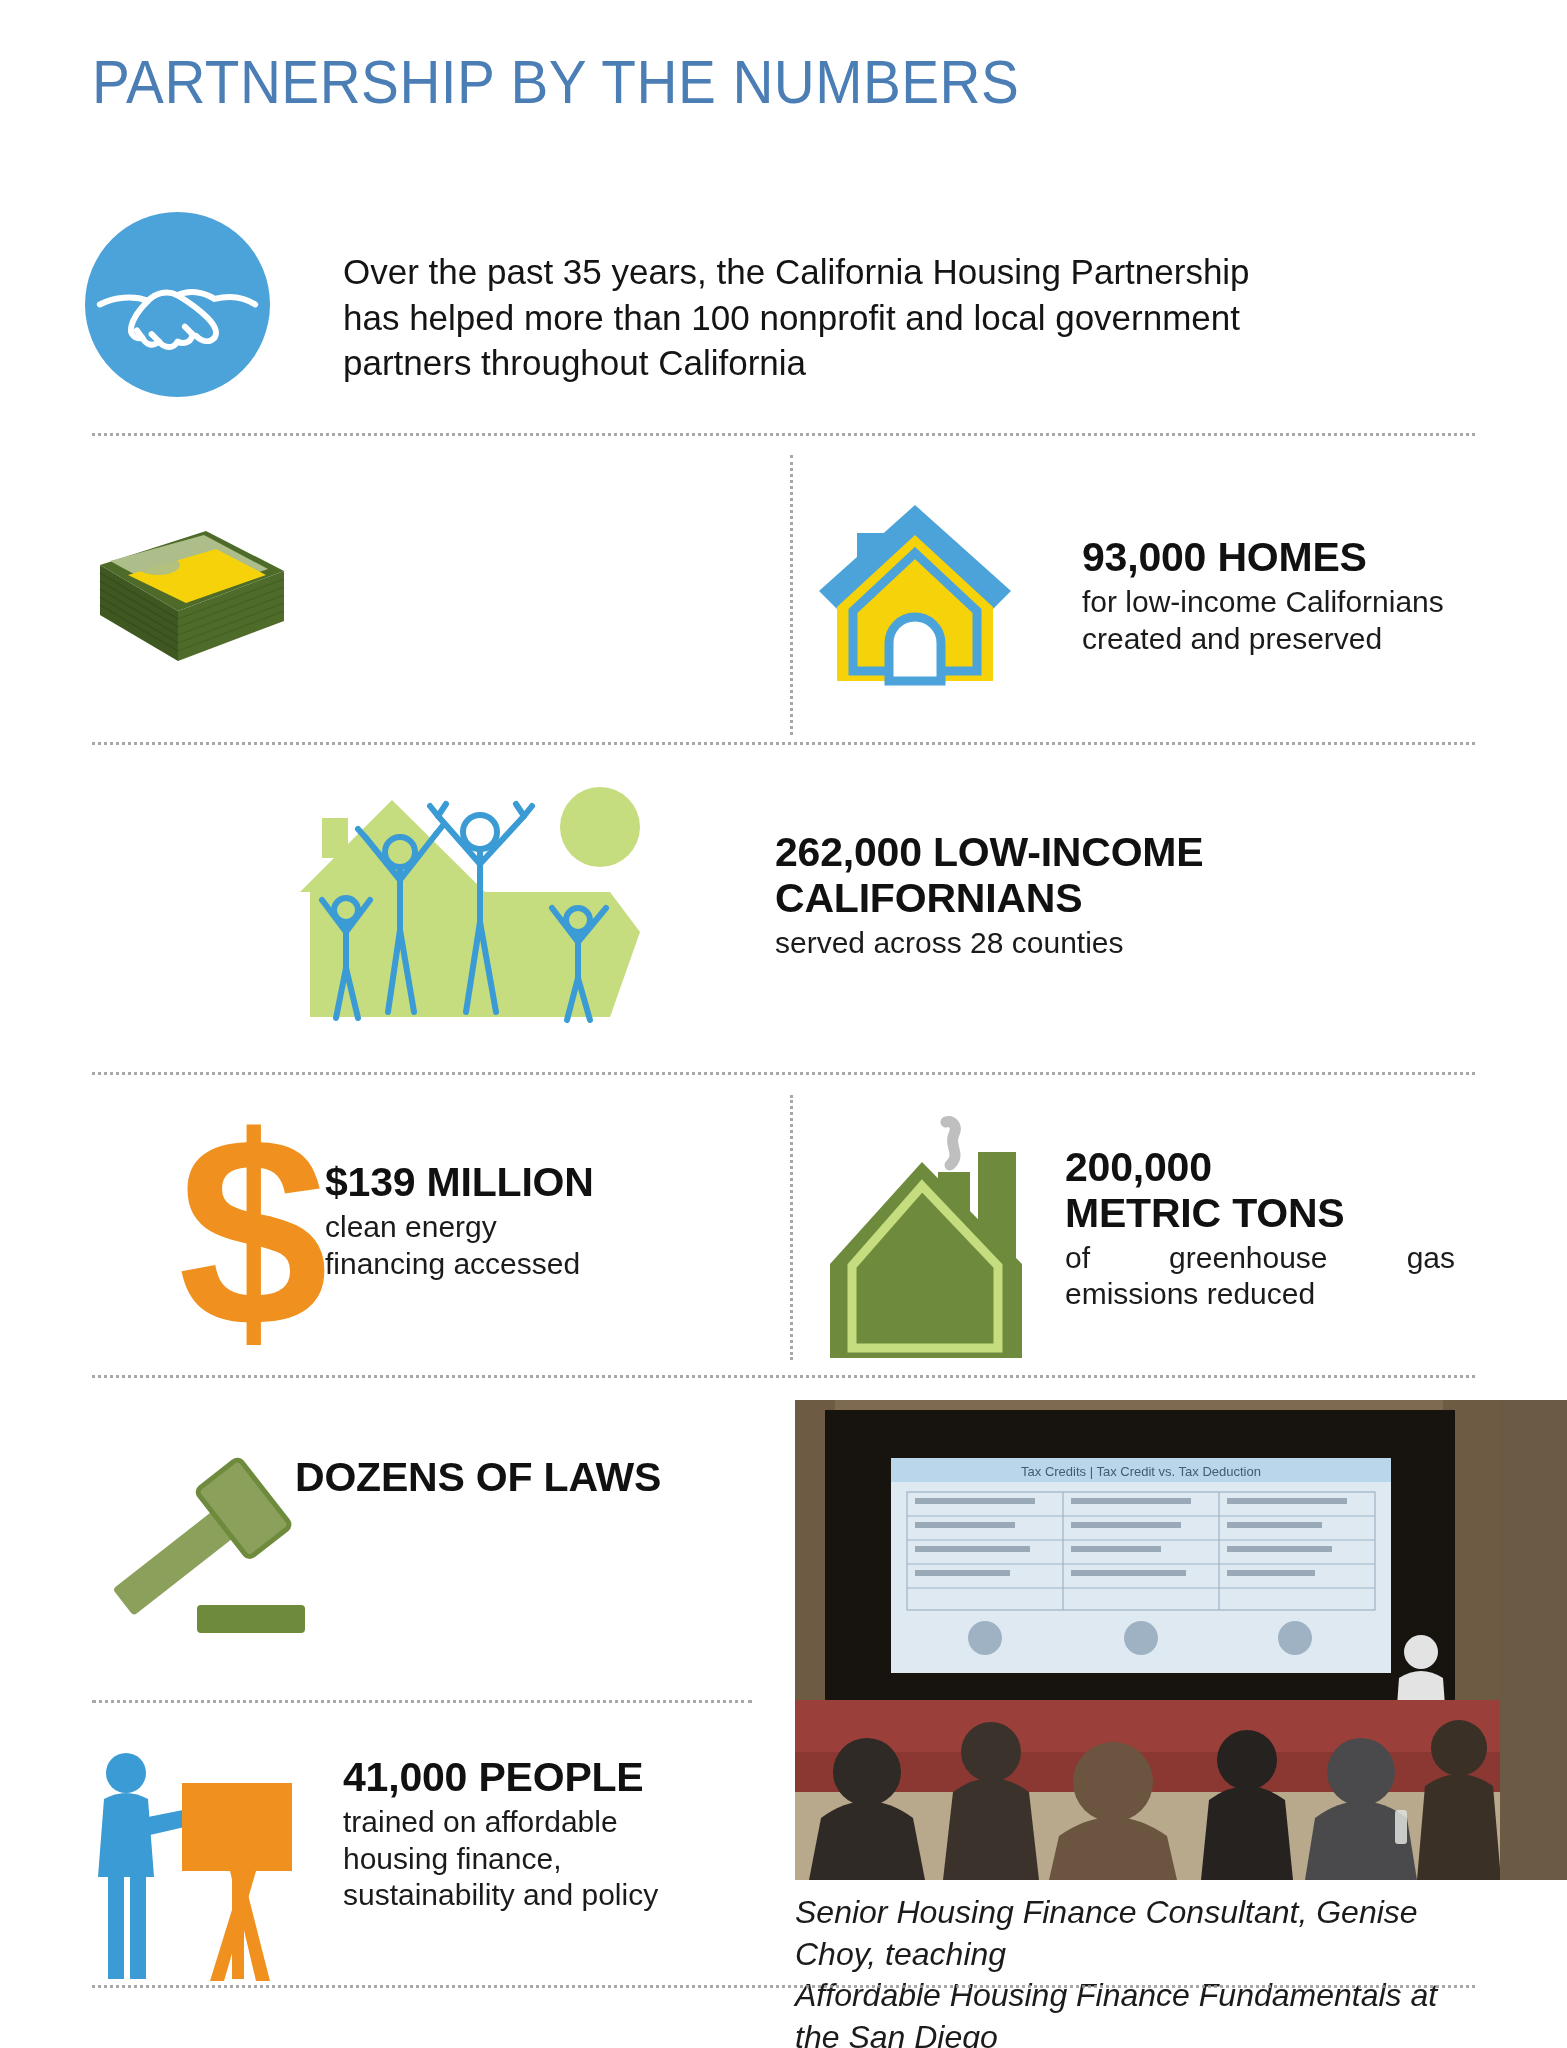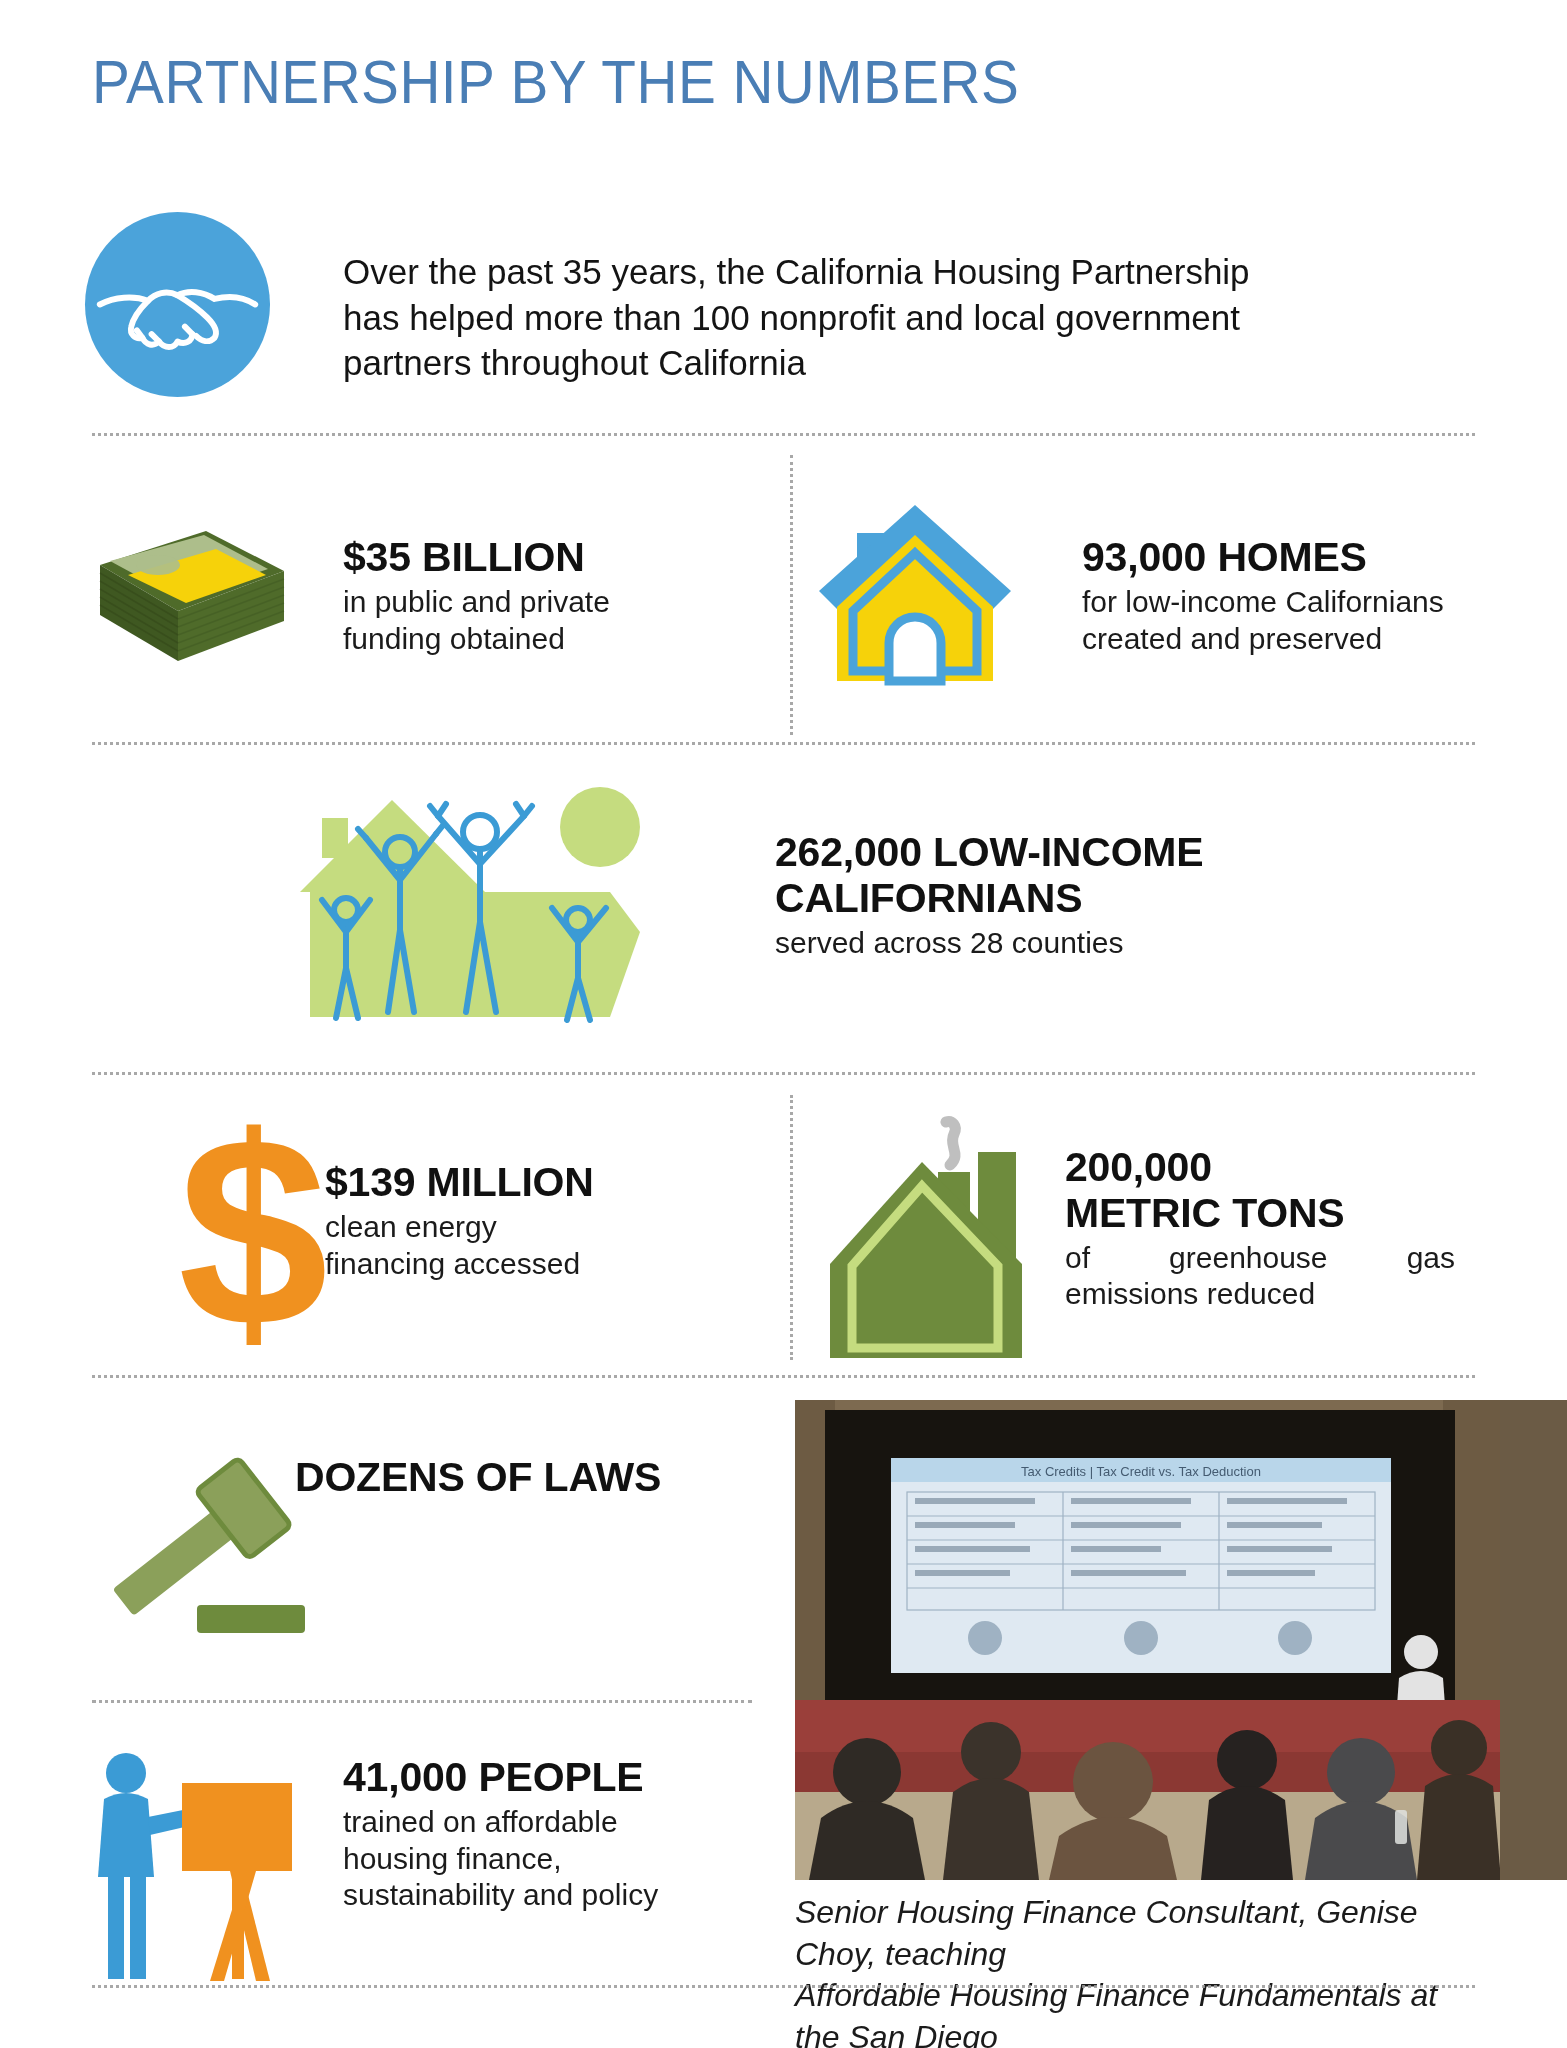--- a/index.html
+++ b/index.html
@@ -128,25 +128,20 @@
           <line x1="90" y1="106" x2="196" y2="66"></line>
           <line x1="90" y1="114" x2="196" y2="74"></line>
           <line x1="90" y1="122" x2="196" y2="82"></line>
           <line x1="90" y1="130" x2="196" y2="90"></line>
           <line x1="90" y1="138" x2="196" y2="98"></line>
         </g>
         <ellipse cx="70" cy="52" rx="22" ry="10" fill="#ADBE8B" opacity=".9"></ellipse>
       </g>
     </svg>
   </div>
-  <div style="position:absolute;left:343px;top:535px;width:420px;">
-    <div class="stat-num">$35 BILLION</div>
-    <div class="stat-sub">in public and private
-funding obtained</div>
-  </div>
 
   <div class="vdiv" style="left:790px;top:455px;height:280px;"></div>
 
   <div class="bhouse">
     <svg width="200" height="200" viewBox="0 0 200 200">
       <rect x="42" y="38" width="30" height="58" fill="#4BA3DA"></rect>
       <polygon points="100,10 196,96 172,120 100,50 28,120 4,96" fill="#4BA3DA"></polygon>
       <path d="M100 40 L178 112 L178 186 L22 186 L22 112 Z" fill="#F6D20A"></path>
       <path d="M100 58 L162 116 L162 176 L38 176 L38 116 Z" fill="none" stroke="#4BA3DA" stroke-width="9"></path>
       <path d="M74 186 L74 148 a26 26 0 0 1 52 0 L126 186 Z" fill="#ffffff" stroke="#4BA3DA" stroke-width="9"></path>

